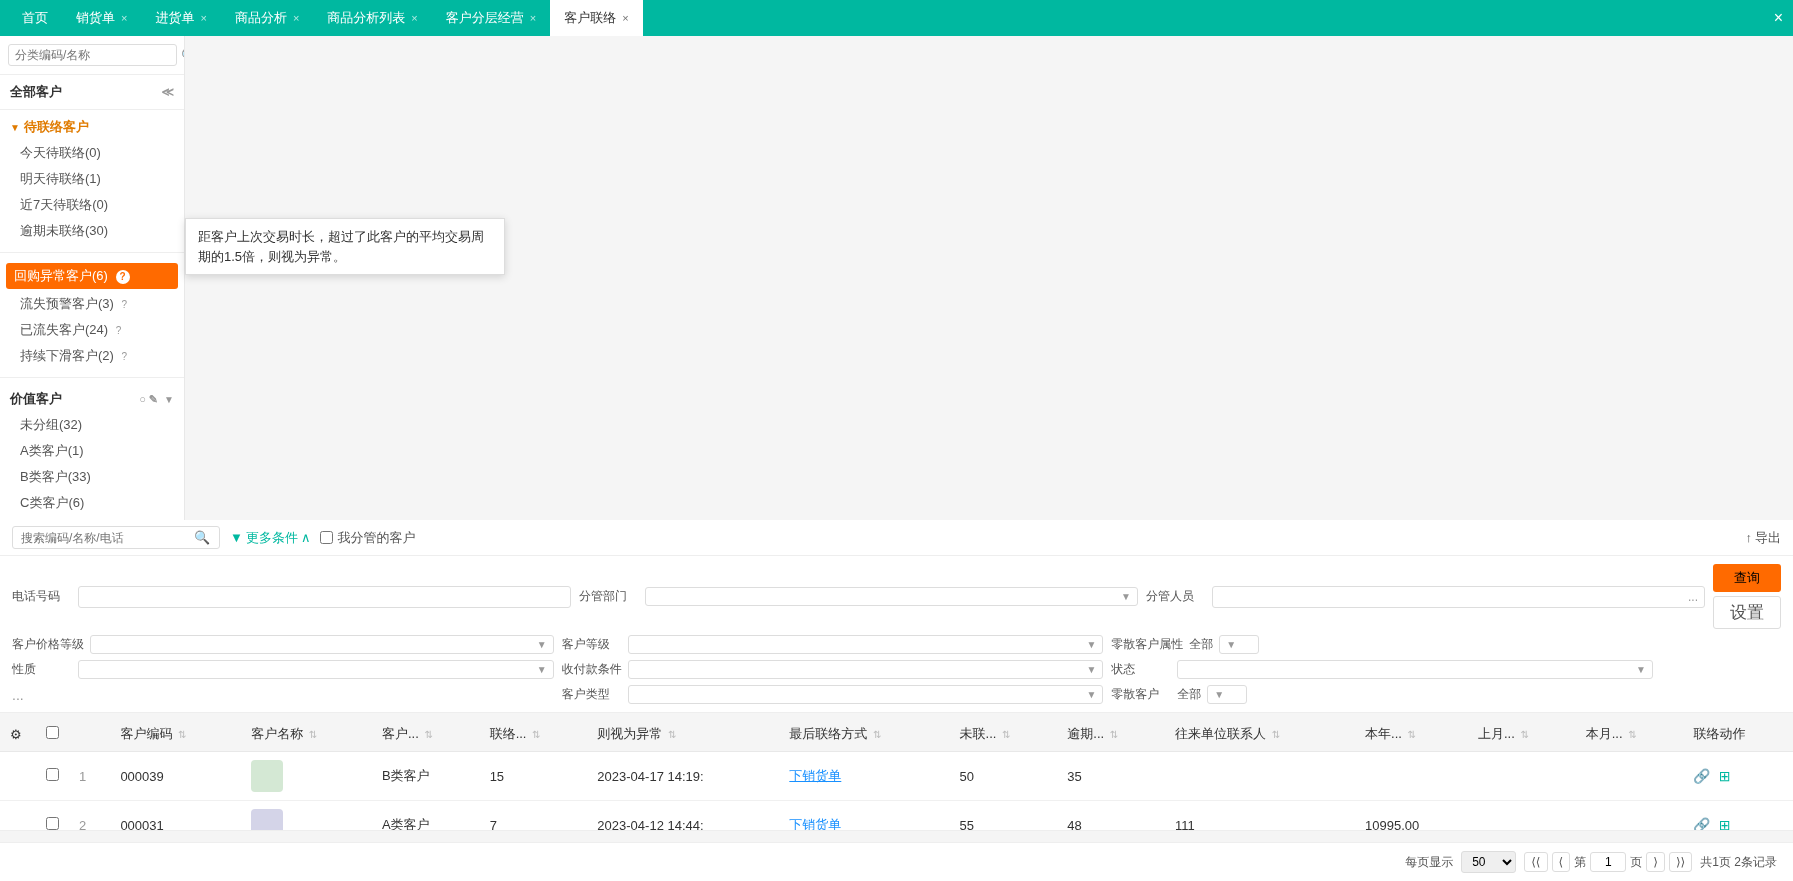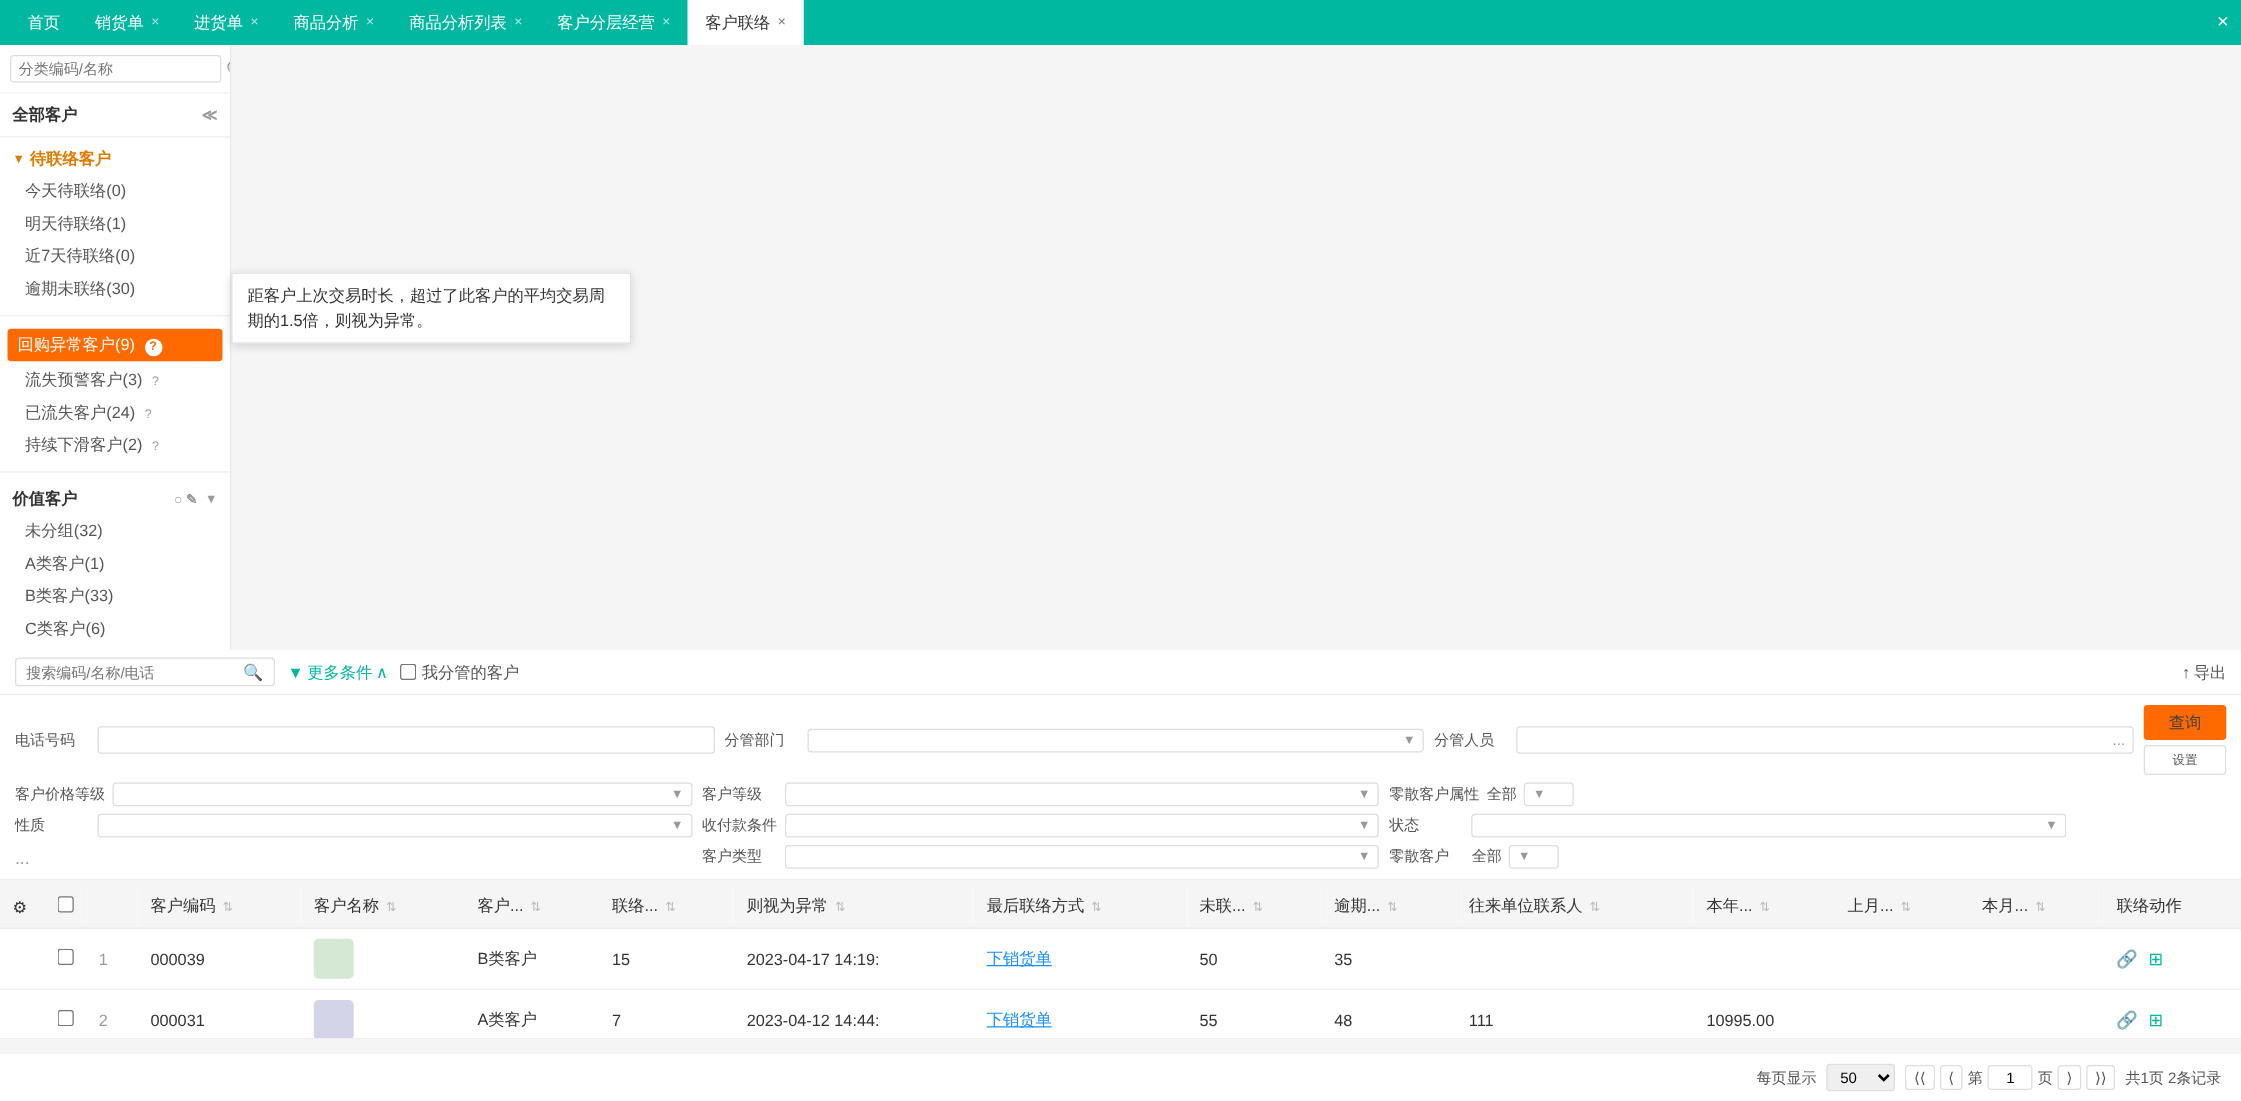--- a/index.html
+++ b/index.html
@@ -232,36 +232,36 @@
       flex: 1;
       border: 1px solid #ddd;
       border-radius: 3px;
       padding: 3px 6px;
       font-size: 12px;
       outline: none;
     }
     .filter-inline-label { color: #555; font-size: 12px; white-space: nowrap; }
     .query-btn {
       background: #ff6a00;
-      color: #404040;
+      color: #000000;
       border: none;
       border-radius: 3px;
       padding: 5px 20px;
       cursor: pointer;
       font-size: 13px;
       white-space: nowrap;
     }
     .settings-btn {
       background: #fff;
       color: #555;
       border: 1px solid #ddd;
       border-radius: 3px;
       padding: 4px 16px;
       cursor: pointer;
-      font-size: 10px;
+      font-size: 17px;
       white-space: nowrap;
     }
     .btn-group { display: flex; flex-direction: column; gap: 4px; }
 
     
     .dots-btn { color: #999; cursor: pointer; font-size: 14px; }
 
     
     .table-area {
       flex: 1;
@@ -416,21 +416,21 @@
       </div>
       <div class="sidebar-item">
         <span>逾期未联络(30)</span>
       </div>
     </div>
 
     <div class="sidebar-divider"></div>
 
     <div class="sidebar-section">
       <div class="sidebar-item highlight">
-        <span>回购异常客户(9)</span>
+        <span>回购异常客户(6)</span>
         <span style="margin-left:4px;background:#fff;color:#ff6a00;border-radius:50%;width:14px;height:14px;display:inline-flex;align-items:center;justify-content:center;font-size:10px;font-weight:bold;">?</span>
       </div>
       <div class="sidebar-item">
         <span>流失预警客户(3)</span>
         <span style="margin-left:4px;color:#999;font-size:10px;">?</span>
       </div>
       <div class="sidebar-item">
         <span>已流失客户(24)</span>
         <span style="margin-left:4px;color:#999;font-size:10px;">?</span>
       </div>

